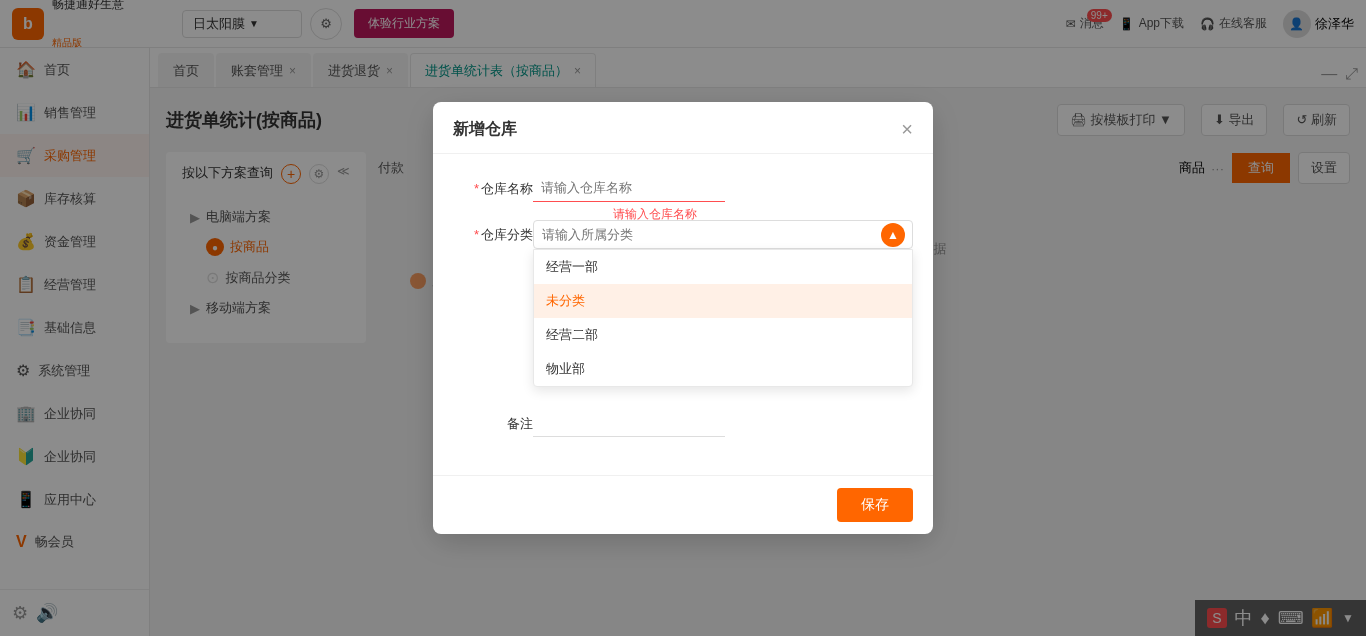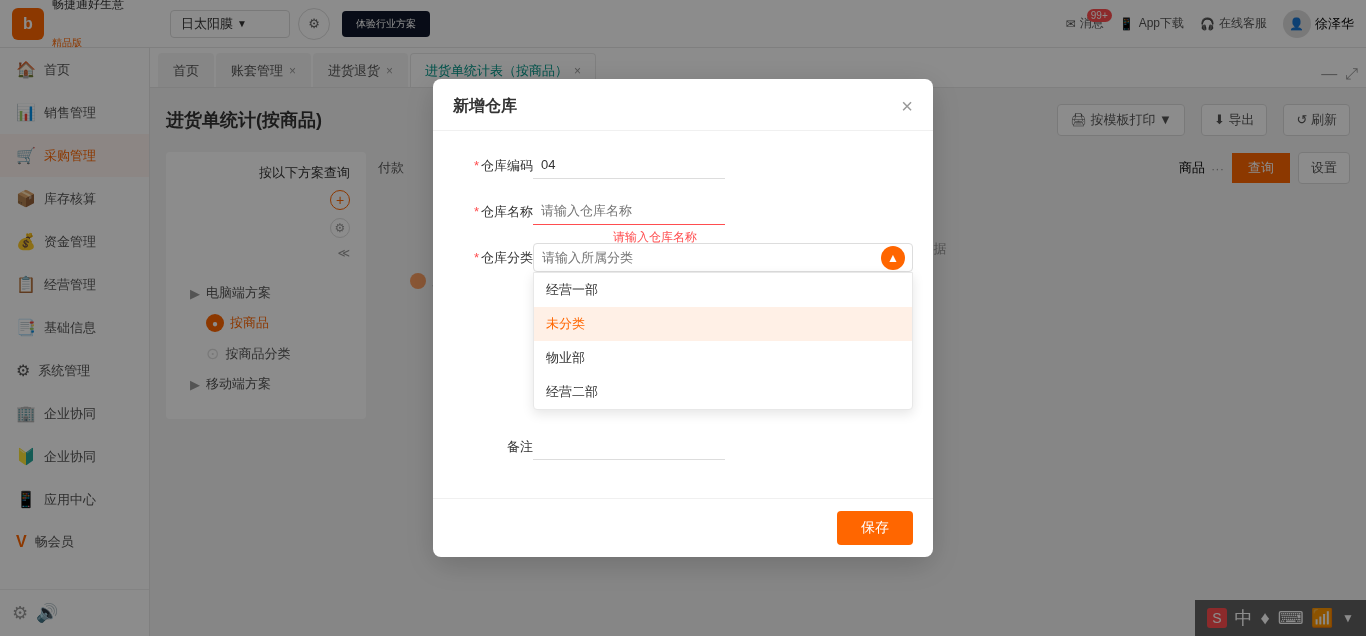--- a/index.html
+++ b/index.html
@@ -28,36 +28,36 @@
       background: #ff6600;
       border-radius: 6px;
       display: flex; align-items: center; justify-content: center;
       color: white; font-weight: bold; font-size: 16px;
     }
     .logo-text { font-size: 12px; color: #333; line-height: 1.3; }
     .logo-sub { font-size: 10px; color: #ff6600; margin-top: 23px; }
     .store-selector {
       display: flex; align-items: center; gap: 4px;
       border: 1px solid #ddd; border-radius: 4px;
-      padding: 4px 10px; cursor: pointer; margin-left: 8px;
+      padding: 4px 10px; cursor: pointer; margin-left: 20px;
       background: #fff; min-width: 120px;
     }
     .store-selector span { color: #333; }
     .chevron-down { color: #999; font-size: 10px; }
     .settings-btn {
       width: 32px; height: 32px; border-radius: 50%;
       border: 1px solid #ddd; background: #fff;
       display: flex; align-items: center; justify-content: center;
       cursor: pointer; margin-left: 8px; color: #666;
     }
     .trial-btn {
-      background: #0f172a; color: white;
+      background: #be185d; color: white;
       border: none; border-radius: 4px;
       padding: 6px 14px; cursor: pointer;
-      font-size: 10px; margin-left: 12px;
+      font-size: 12px; margin-left: 12px;
     }
     .header-right {
       margin-left: auto;
       display: flex; align-items: center; gap: 16px;
     }
     .header-icon-item {
       display: flex; align-items: center; gap: 4px;
       cursor: pointer; color: #555; font-size: 12px;
       position: relative;
     }
@@ -131,22 +131,22 @@
     .page-title { font-size: 18px; font-weight: bold; color: #333; margin-bottom: 16px; display: flex; align-items: center; justify-content: space-between; }
     .page-title-actions { display: flex; gap: 16px; }
     .btn-primary { background: #ff6600; color: white; border: none; border-radius: 0; padding: 6px 16px; cursor: pointer; font-size: 13px; }
     .btn-default { background: #fff; color: #555; border: 1px solid #ddd; border-radius: 4px; padding: 6px 12px; cursor: pointer; font-size: 13px; }
 
     .filter-panel {
       background: #fff; border-radius: 4px;
       padding: 12px 16px; margin-bottom: 12px;
     }
     .filter-header {
-      display: flex; align-items: flex-end; gap: 8px;
-      margin-bottom: 10px; color: #333; font-size: 13px; flex-direction: column;
+      display: flex; align-items: flex-start; gap: 8px;
+      margin-bottom: 10px; color: #333; font-size: 13px;
     }
     .filter-add-btn {
       width: 20px; height: 20px; border-radius: 50%;
       border: 1px solid #ff6600; color: #ff6600;
       display: flex; align-items: center; justify-content: center;
       cursor: pointer; font-size: 14px;
     }
     .filter-settings-btn {
       width: 20px; height: 20px; border-radius: 50%;
       border: 1px solid #ddd; color: #999;
@@ -493,45 +493,39 @@
 <div class="overlay">
   <div class="modal">
 
     <div class="modal-header">
       <span class="modal-title">新增仓库</span>
       <span class="modal-close">×</span>
     </div>
 
     <div class="modal-body">
 
-      <div class="form-row">
-        <label class="form-label required">仓库编码</label>
-        <div class="form-control-wrapper">
-          <input class="form-control" type="text" value="04" style="">
-        </div>
-      </div>
 
       <div class="form-row">
         <label class="form-label required">仓库名称</label>
         <div class="form-control-wrapper">
           <input class="form-control error-border" type="text" placeholder="请输入仓库名称" style="">
           <div class="error-msg">请输入仓库名称</div>
         </div>
       </div>
 
       <div class="form-row" style="margin-bottom:0;">
         <label class="form-label required">仓库分类</label>
         <div class="category-input-wrapper">
           <input class="category-input" type="text" placeholder="请输入所属分类" style="">
           <div class="category-arrow">▲</div>
           <div class="dropdown-list">
             <div class="dropdown-item">经营一部</div>
             <div class="dropdown-item selected">未分类</div>
+            <div class="dropdown-item">经营二部</div>
             <div class="dropdown-item">物业部</div>
-            <div class="dropdown-item">经营二部</div>
           </div>
         </div>
       </div>
 
       <div class="form-row" style="margin-top:160px;">
         <label class="form-label">备注</label>
         <div class="form-control-wrapper">
           <input class="form-control" type="text" style="">
         </div>
       </div>

